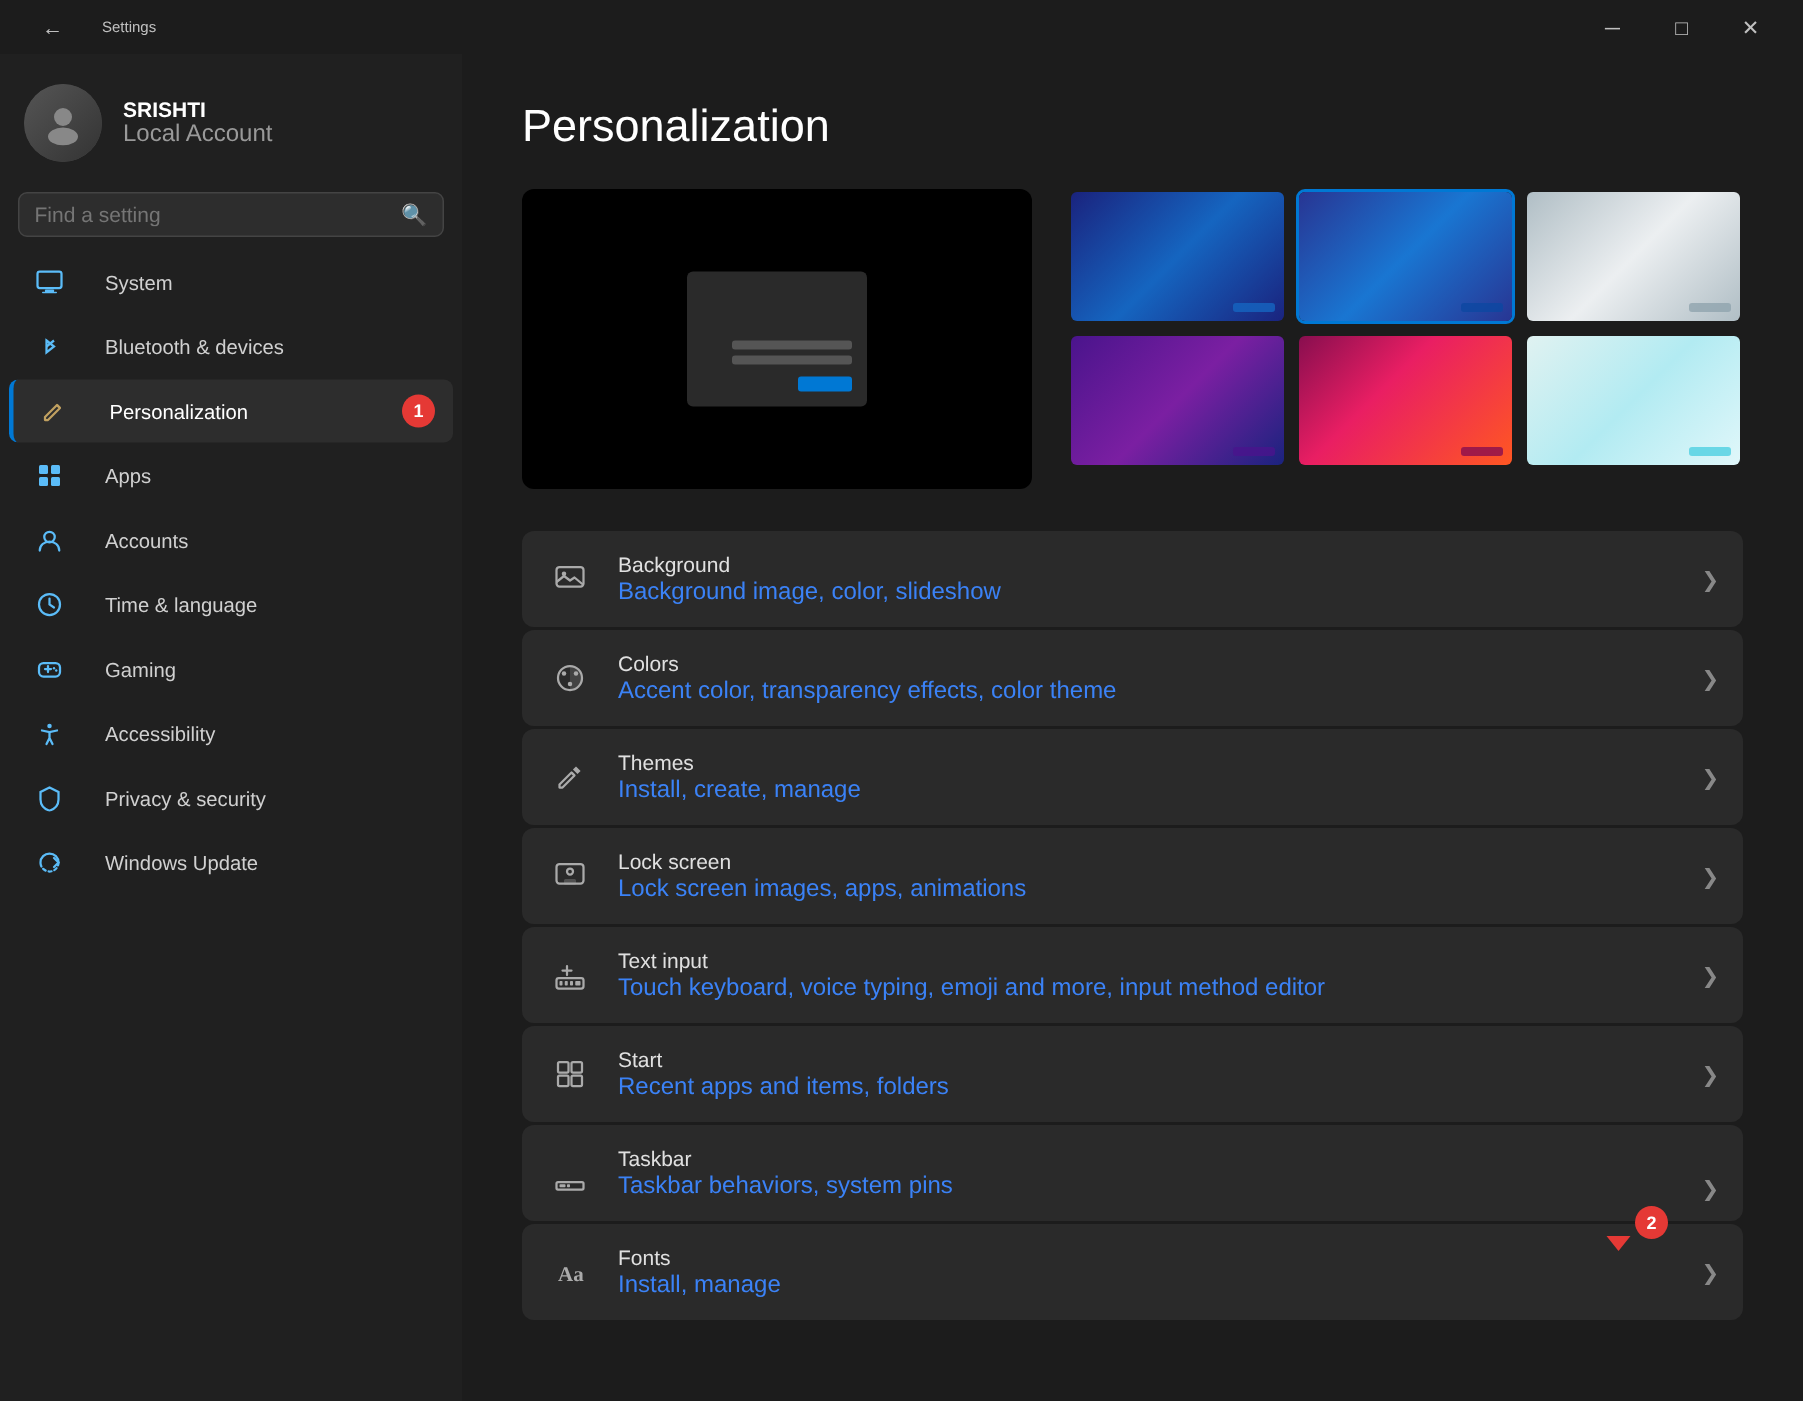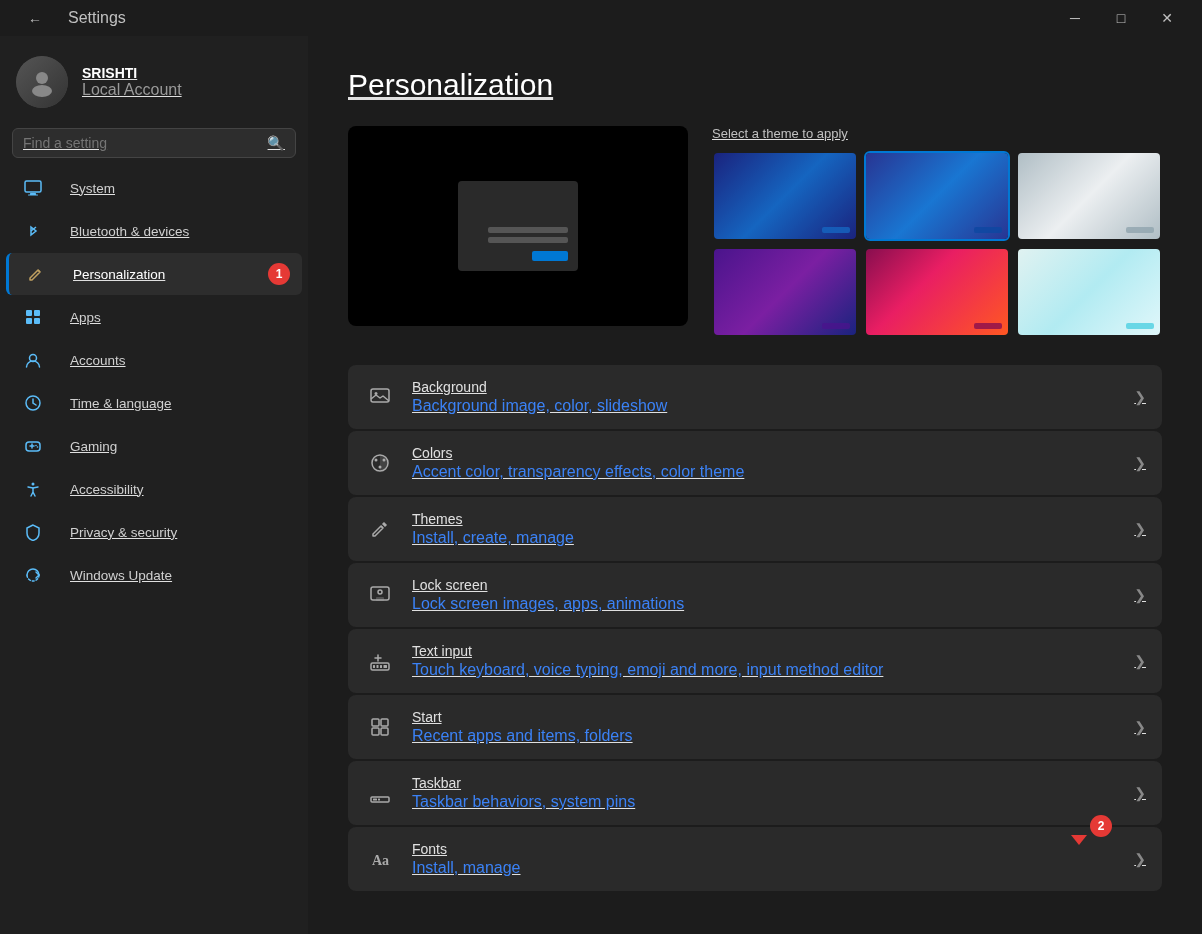--- a/index.html
+++ b/index.html
@@ -23,21 +23,21 @@
       padding: 0 12px;
       justify-content: space-between;
       flex-shrink: 0;
     }
     .titlebar-left {
       display: flex;
       align-items: center;
       gap: 10px;
     }
     .titlebar-title {
-      font-size: 16px;
+      font-size: 10px;
       color: #c0c0c0;
     }
     .titlebar-controls {
       display: flex;
       gap: 0;
     }
     .titlebar-btn {
       width: 46px;
       height: 32px;
       background: transparent;
@@ -48,21 +48,20 @@
       display: flex;
       align-items: center;
       justify-content: center;
     }
 
     
     .main-layout {
       display: flex;
       flex: 1;
       overflow: hidden;
-      text-decoration: underline;
     }
 
     
     .sidebar {
       width: 308px;
       background: #202020;
       display: flex;
       flex-direction: column;
       flex-shrink: 0;
       overflow-y: auto;
@@ -467,21 +466,20 @@
 
       <div class="theme-preview-large">
         <div class="preview-window">
           <div class="preview-line"></div>
           <div class="preview-line2"></div>
           <div class="preview-btn"></div>
         </div>
       </div>
 
       <div class="theme-grid-section">
-        <div class="theme-grid-label">Select a theme to apply</div>
         <div class="theme-grid">
 
           <div class="theme-thumb">
             <div class="theme-thumb-inner theme-dark1">
               <div style="display:flex;flex-direction:column;align-items:flex-end;gap:2px;">
                 <div class="theme-mini-bar" style="background:#1565c0;width:28px;height:6px;border-radius:2px;"></div>
               </div>
             </div>
           </div>
 
@@ -619,21 +617,21 @@
             <rect x="12" y="12" width="7" height="7" rx="1" stroke="#aaa" stroke-width="1.5" fill="none"></rect>
           </svg>
         </div>
         <div class="settings-item-text">
           <div class="settings-item-title">Start</div>
           <div class="settings-item-desc">Recent apps and items, folders</div>
         </div>
         <div class="settings-item-chevron">❯</div>
       </div>
 
-      <div class="settings-item" style="position:relative;">
+      <div class="settings-item" style="position:relative;align-items:flex-end;">
         <div class="settings-item-icon">
           <svg width="22" height="22" viewBox="0 0 22 22" fill="none">
             <rect x="2" y="15" width="18" height="5" rx="1" stroke="#aaa" stroke-width="1.5" fill="none"></rect>
             <rect x="4" y="16.5" width="4" height="2" rx="0.5" fill="#aaa"></rect>
             <rect x="9" y="16.5" width="2" height="2" rx="0.5" fill="#aaa"></rect>
           </svg>
         </div>
         <div class="settings-item-text">
           <div class="settings-item-title">Taskbar</div>
           <div class="settings-item-desc">Taskbar behaviors, system pins</div>

